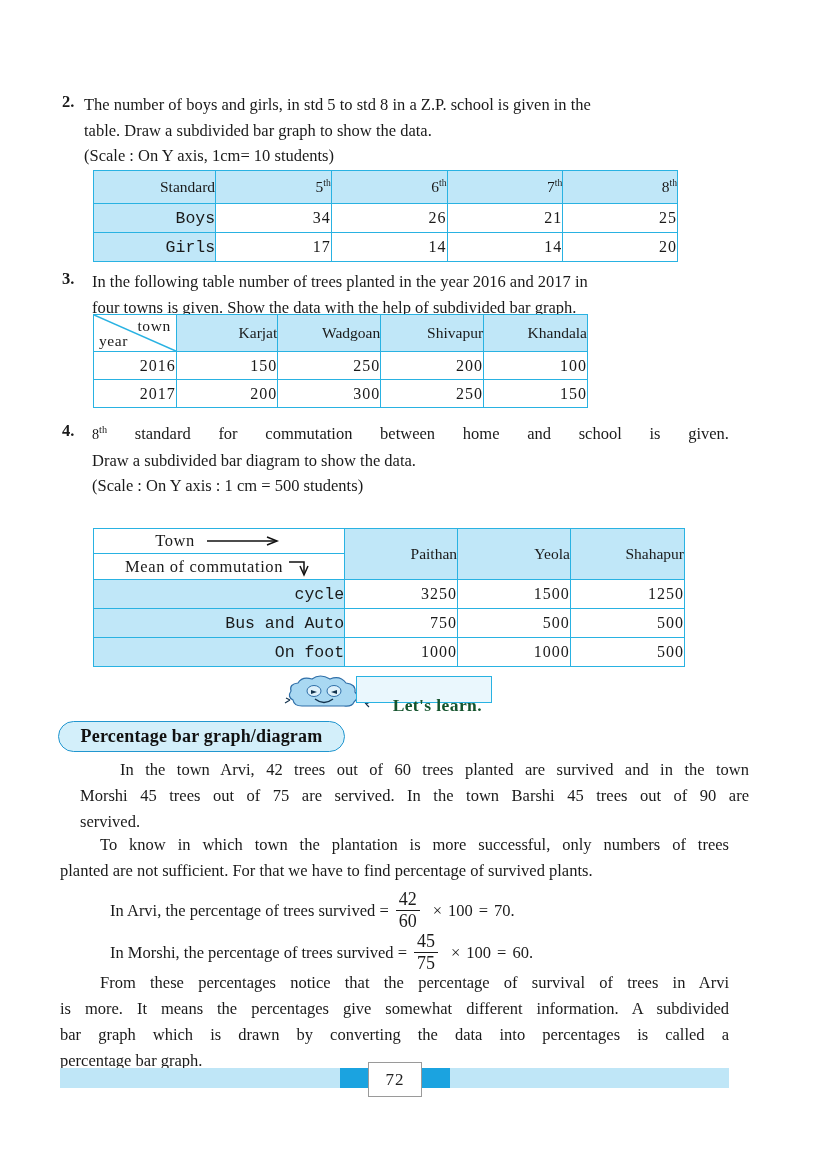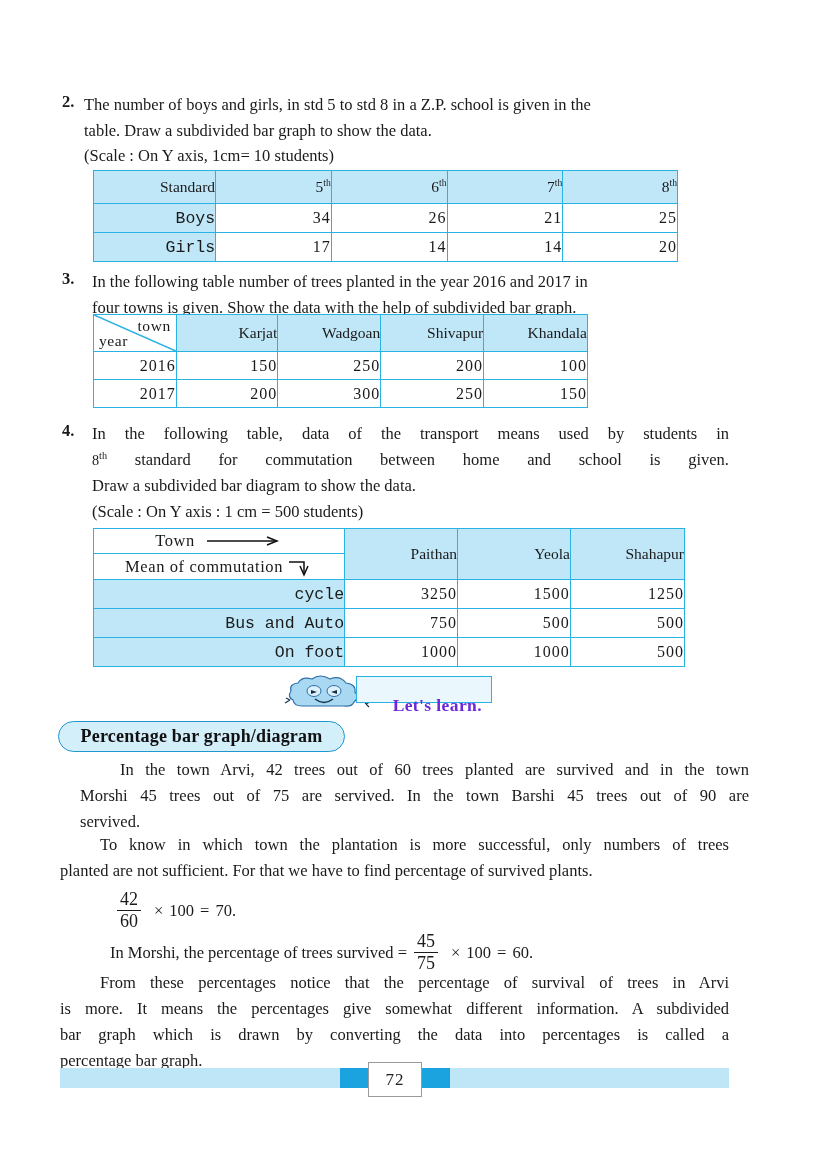--- a/index.html
+++ b/index.html
@@ -139,21 +139,21 @@
     align-items: center;
     justify-content: flex-end;
     box-sizing: border-box;
     padding-right: 9px;
   }
   .ll-text {
     font-weight: bold;
     font-size: 17.5px;
     letter-spacing: 0.4px;
     white-space: nowrap;
-    color: #6d28d9;
+    color: #14532d;
     margin-top: 32px;
   }
   .ll-cloud {
     position: absolute;
     left: 0;
     top: 0;
     width: 98px;
     height: 42px;
   }
 
@@ -306,21 +306,20 @@
         <td class="num">200</td>
         <td class="num">300</td>
         <td class="num">250</td>
         <td class="num">150</td>
       </tr>
     </tbody>
   </table>
 
   <div class="qnum" style="left:62px; top:421px;">4.</div>
   <div class="qbody" style="left:92px; top:421px; width:637px;">
-    <span class="ln j">In the following table, data of the transport means used by students in</span>
     <span class="ln j"><span class="smallcap">8</span><span class="sup">th</span>&nbsp;<span>standard for commutation between home and school is given.</span></span>
     <span class="ln">Draw a subdivided bar diagram to show the data.</span>
     <span class="ln">(Scale : On Y axis : 1 cm = 500  students)</span>
   </div>
 
   <table class="dtable" style="left:93px; top:528px; width:592px;">
     <tbody>
       <tr>
         <td class="split-cell" style="width:252px; height:50px;">
           <div class="split-row top">
@@ -393,20 +392,21 @@
     <span class="ln j">Morshi 45 trees out of 75 are servived. In the town Barshi 45 trees out of 90 are</span>
     <span class="ln">servived.</span>
   </div>
 
   <div class="para" style="left:60px; top:832px; width:669px;">
     <span class="ln j" style="text-indent:40px;">To know in which town the plantation is more successful, only numbers of trees</span>
     <span class="ln">planted are not sufficient. For that we have to find percentage of survived plants.</span>
   </div>
 
   <div class="eq" style="left:110px; top:890px;">
+    <span>In Arvi, the percentage of trees survived =</span>
     <span class="frac">
       <span class="numer">42</span>
       <span class="bar"></span>
       <span class="denom">60</span>
     </span>
     <span class="times">×</span>
     <span>100</span>
     <span class="times">=</span>
     <span>70.</span>
   </div>

